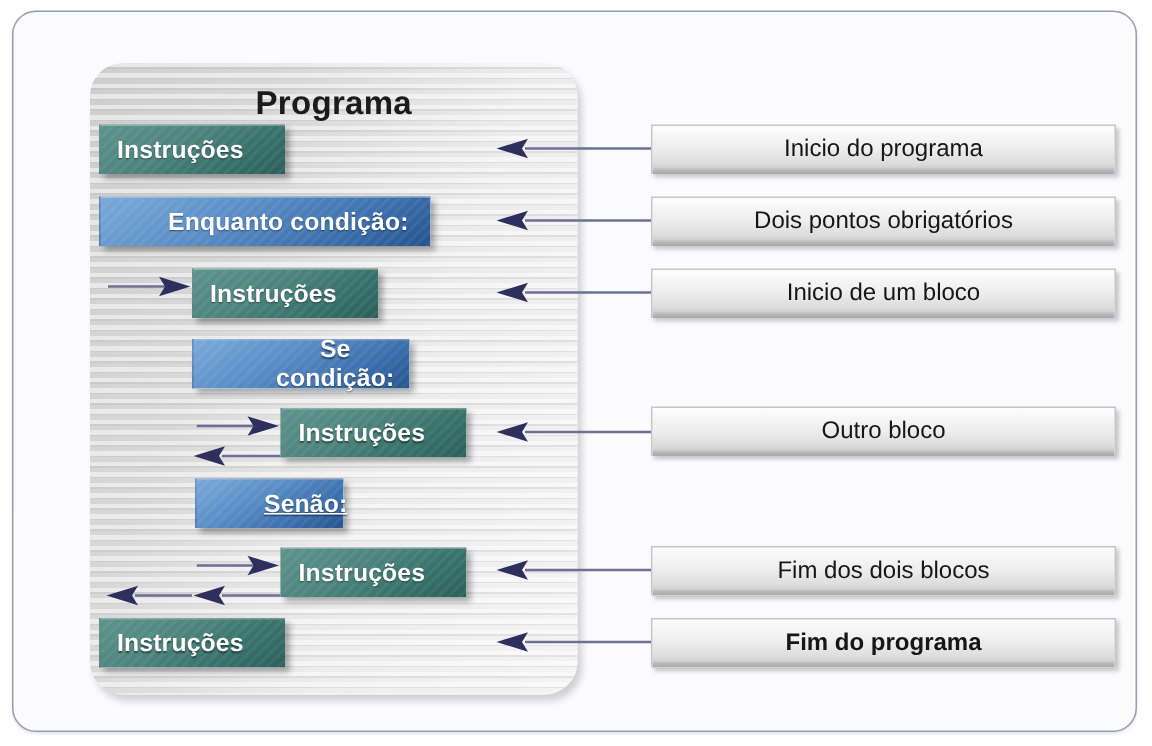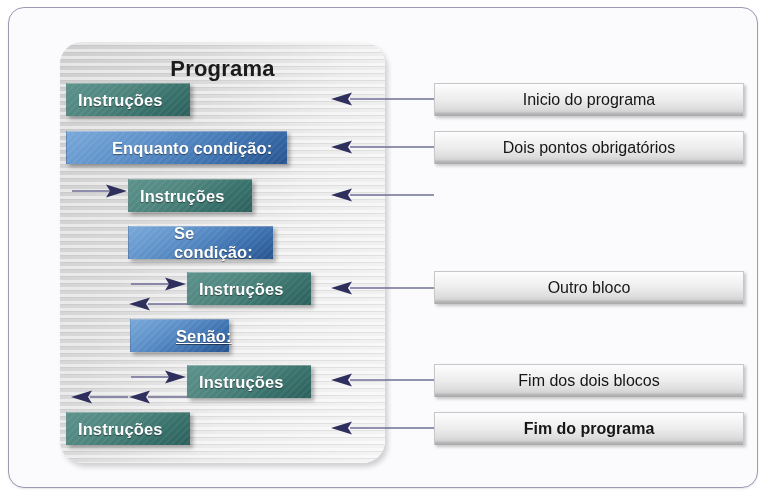--- a/index.html
+++ b/index.html
@@ -72,20 +72,21 @@
     padding-left: 11px;
     height: 33px;
     color: #ffffff;
     font-size: 16.5px;
     font-weight: bold;
     letter-spacing: 0.1px;
     text-shadow: 0 1px 1px rgba(0,0,0,0.45);
     box-shadow: 3px 3px 4px rgba(0,0,0,0.30);
     border-top: 1px solid rgba(255,255,255,0.35);
     border-left: 1px solid rgba(255,255,255,0.22);
+    text-align: center;
   }
   .code-box.teal {
     background:
       repeating-linear-gradient(135deg,
         rgba(255,255,255,0.055) 0px,
         rgba(255,255,255,0.055) 2px,
         rgba(0,0,0,0.0) 2px,
         rgba(0,0,0,0.0) 5px),
       linear-gradient(150deg, #5d938c 0%, #4e857e 38%, #37706a 72%, #2c5f5b 100%);
   }
@@ -165,20 +166,23 @@
   </div>
 
   <div class="callout" style="left:434px; top:83px; width:310px;">
     <span>Inicio do programa</span>
   </div>
 
   <div class="callout" style="left:434px; top:131px; width:310px;">
     <span>Dois pontos obrigatórios</span>
   </div>
 
+  <div class="callout" style="left:434px; top:179px; width:310px;">
+    <span>Inicio de um bloco</span>
+  </div>
 
   <div class="callout" style="left:434px; top:271px; width:310px;">
     <span>Outro bloco</span>
   </div>
 
   <div class="callout" style="left:434px; top:364px; width:310px;">
     <span>Fim dos dois blocos</span>
   </div>
 
   <div class="callout" style="left:434px; top:412px; width:310px;font-weight:bold;">

